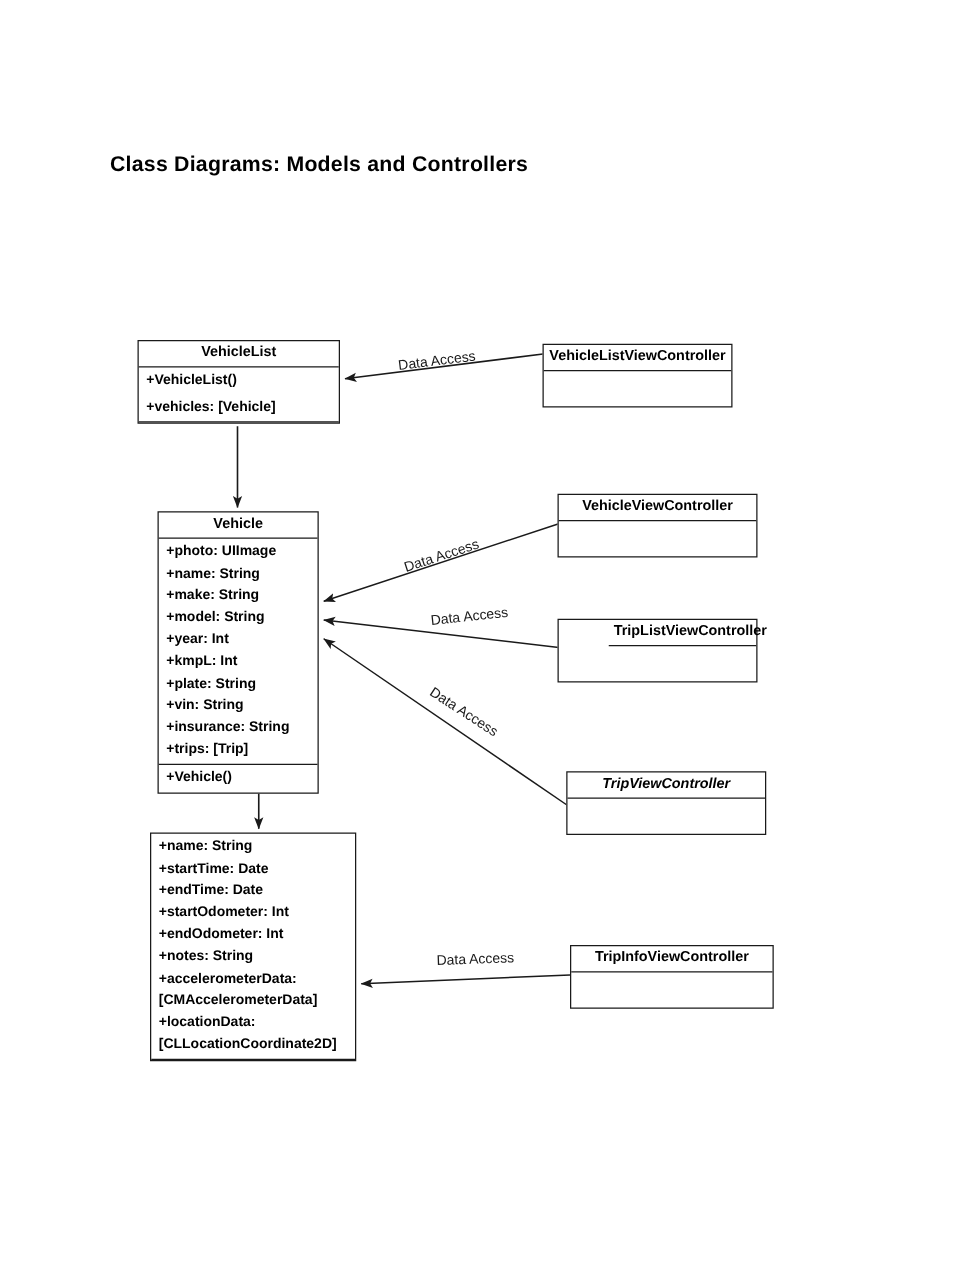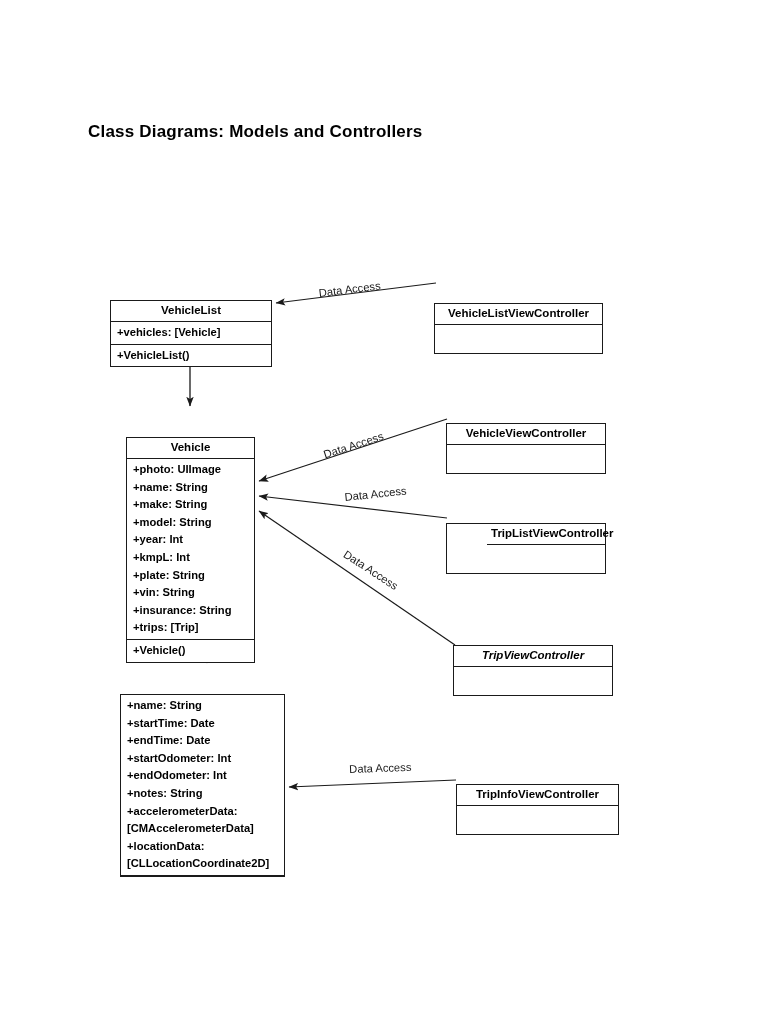--- a/index.html
+++ b/index.html
@@ -33,21 +33,20 @@
   }
   
   .uml-class {
     position: absolute;
     box-sizing: border-box;
     border: 1.4px solid #1a1a1a;
     background: #ffffff;
     display: flex;
     flex-direction: column;
     z-index: 3;
-    margin-top: 28px;
   }
   .uml-name {
     text-align: center;
     font-size: 11.5px;
     font-weight: bold;
     padding: 3px 4px 4px 4px;
     line-height: 13px;
     border-bottom: 1.4px solid #1a1a1a;
     white-space: nowrap;
   }
@@ -104,25 +103,25 @@
 
   <line x1="455" y1="645" x2="259" y2="511" stroke="#1a1a1a" stroke-width="1.2" marker-end="url(#arrow)"></line>
 
   <line x1="456" y1="780" x2="289" y2="787" stroke="#1a1a1a" stroke-width="1.2" marker-end="url(#arrow)"></line>
 </svg>
 
 <div class="doc-title">Class Diagrams: Models and Controllers</div>
 
 <div class="uml-class" style="left:110px; top:272px; width:162px;">
   <div class="uml-name">VehicleList</div>
+  <div class="uml-compartment">
+    <div class="uml-row">+VehicleList()</div>
+  </div>
   <div class="uml-compartment attrs">
     <div class="uml-row">+vehicles: [Vehicle]</div>
-  </div>
-  <div class="uml-compartment">
-    <div class="uml-row">+VehicleList()</div>
   </div>
 </div>
 
 <div class="uml-class" style="left:126px; top:409px; width:129px;">
   <div class="uml-name">Vehicle</div>
   <div class="uml-compartment attrs">
     <div class="uml-row">+photo: UIImage</div>
     <div class="uml-row">+name: String</div>
     <div class="uml-row">+make: String</div>
     <div class="uml-row">+model: String</div>
@@ -146,21 +145,21 @@
     <div class="uml-row">+startOdometer: Int</div>
     <div class="uml-row">+endOdometer: Int</div>
     <div class="uml-row">+notes: String</div>
     <div class="uml-row">+accelerometerData:</div>
     <div class="uml-row cont">[CMAccelerometerData]</div>
     <div class="uml-row">+locationData:</div>
     <div class="uml-row cont">[CLLocationCoordinate2D]</div>
   </div>
 </div>
 
-<div class="uml-class" style="left:434px; top:275px; width:169px;">
+<div class="uml-class" style="left:434px; top:275px; width:152px;">
   <div class="uml-name">VehicleListViewController</div>
   <div class="uml-compartment empty"></div>
 </div>
 
 <div class="uml-class" style="left:446px; top:395px; width:160px;">
   <div class="uml-name">VehicleViewController</div>
   <div class="uml-compartment empty"></div>
 </div>
 
 <div class="uml-class" style="left:446px; top:495px; width:160px;padding-left:40px;">

